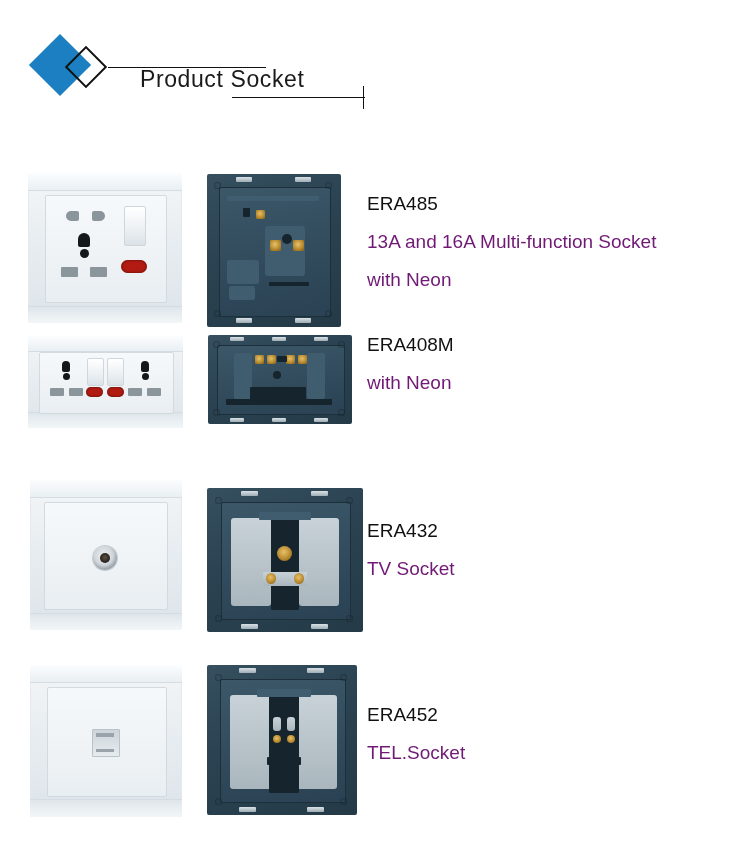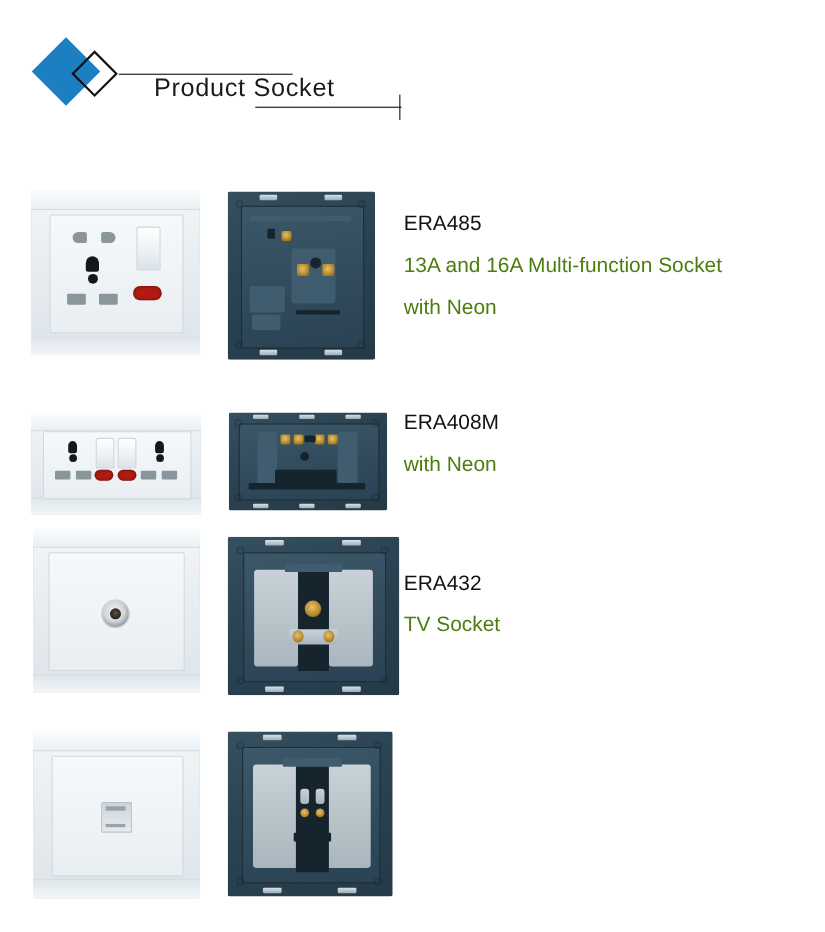--- a/index.html
+++ b/index.html
@@ -97,21 +97,21 @@
     position: absolute;
   }
   .model {
     font-size: 19px;
     color: #111111;
     white-space: nowrap;
     margin-bottom: 16px;
   }
   .desc-line {
     font-size: 19px;
-    color: #4d7c0f;
+    color: #701a75;
     white-space: nowrap;
     margin-bottom: 16px;
   }
 
   
   .plate {
     position: absolute;
     left: 0; top: 0;
     width: 100%; height: 100%;
     background: linear-gradient(180deg,#f3f6f8 0%, #e8edf1 45%, #dde4e9 100%);
@@ -288,21 +288,21 @@
     <div class="bp-dark" style="left:62px;top:108px;width:40px;height:4px;"></div>
   </div>
 
   <div class="text-col" style="left:367px;top:23px;">
     <div class="model">ERA485</div>
     <div class="desc-line">13A and 16A Multi-function Socket</div>
     <div class="desc-line">with Neon</div>
   </div>
 </div>
 
-<div class="row" style="top:372px;height:110px;">
+<div class="row" style="top:332px;height:110px;">
 
   <div class="front-img" style="left:28px;top:4px;width:155px;height:92px;">
     <div class="plate"></div>
     <div class="plate-top-edge" style="height:16%;"></div>
     <div class="plate-bot-edge" style="height:16%;"></div>
     <div class="inner-frame" style="left:11px;top:16px;width:133px;height:60px;"></div>
 
     <div class="slot-dark" style="left:34px;top:25px;width:8px;height:11px;border-radius:4px 4px 2px 2px;"></div>
     <div class="slot-dark" style="left:35px;top:37px;width:7px;height:7px;border-radius:50%;"></div>
     <div class="slot" style="left:22px;top:52px;width:14px;height:8px;"></div>
@@ -416,13 +416,17 @@
     <div class="bp-light" style="left:88px;top:30px;width:42px;height:94px;border-radius:3px;"></div>
     <div class="bp-dark" style="left:62px;top:24px;width:30px;height:104px;"></div>
     <div class="bp-ridge" style="left:50px;top:24px;width:54px;height:8px;"></div>
     <div class="bp-light" style="left:66px;top:52px;width:8px;height:14px;border-radius:3px;"></div>
     <div class="bp-light" style="left:80px;top:52px;width:8px;height:14px;border-radius:3px;"></div>
     <div class="bp-brass" style="left:66px;top:70px;width:8px;height:8px;border-radius:50%;"></div>
     <div class="bp-brass" style="left:80px;top:70px;width:8px;height:8px;border-radius:50%;"></div>
     <div class="bp-dark" style="left:60px;top:92px;width:34px;height:8px;"></div>
   </div>
 
+  <div class="text-col" style="left:367px;top:42px;">
+    <div class="model">ERA452</div>
+    <div class="desc-line">TEL.Socket</div>
+  </div>
 </div>
 
 </body></html>

